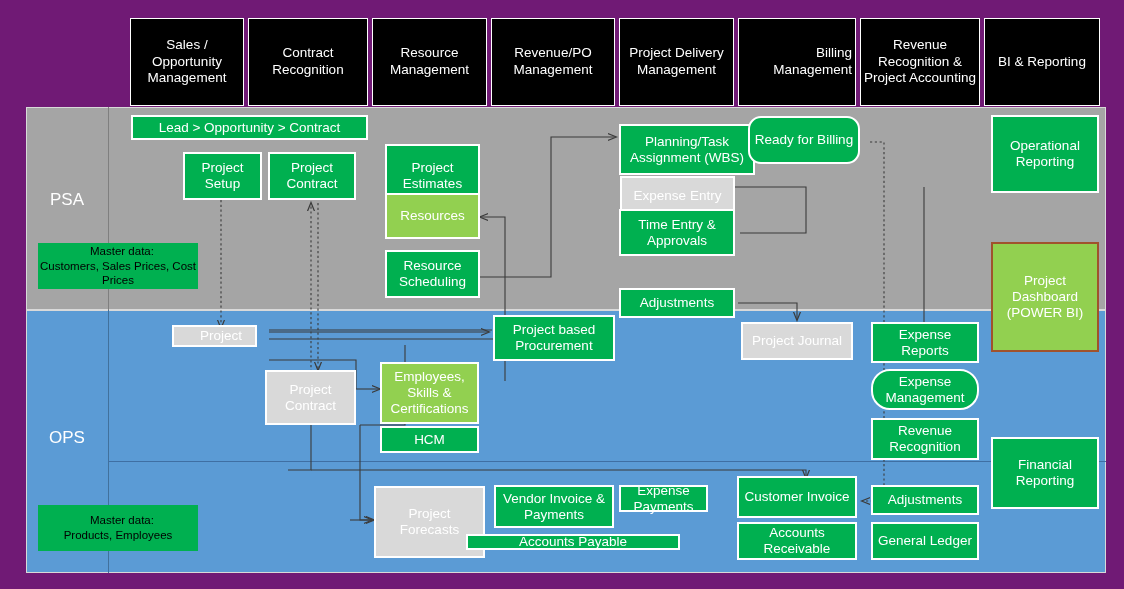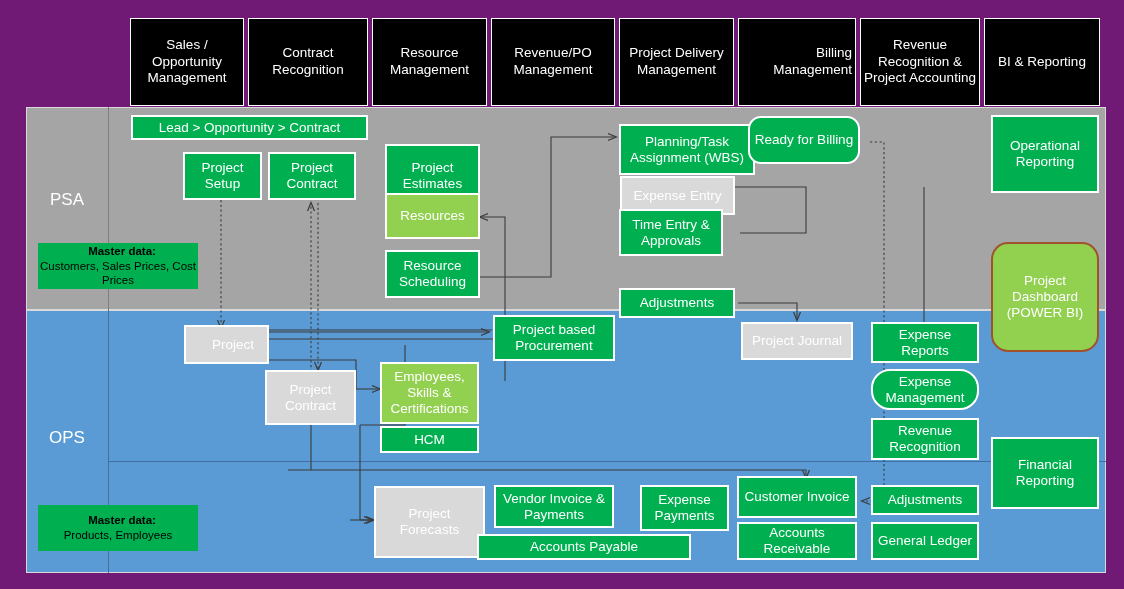--- a/index.html
+++ b/index.html
@@ -95,21 +95,21 @@
     color: #ffffff;
   }
   .master {
     background: #00b050;
     color: #000000;
     border: none;
     font-size: 11.5px;
     flex-direction: column;
     line-height: 1.3;
   }
-  .master b { font-weight: bold; margin-left: 8px; }
+  .master b { font-weight: normal; margin-left: 8px; }
   .dashboard {
     background: #92d050;
     color: #ffffff;
     border: 2px solid #a0522d;
   }
 
   
   #wires {
     position: absolute;
     left: 0;
@@ -244,46 +244,46 @@
   </div>
 
   <div class="box green" style="left:619px; top:124px; width:136px; height:51px;">
     <span>Planning/Task Assignment (WBS)</span>
   </div>
 
   <div class="box grey" style="left:620px; top:176px; width:115px; height:39px;">
     <span>Expense Entry</span>
   </div>
 
-  <div class="box green" style="left:619px; top:209px; width:104px; height:47px;">
+  <div class="box green" style="left:619px; top:209px; width:116px; height:47px;">
     <span>Time Entry &amp; Approvals</span>
   </div>
 
   <div class="box green" style="left:619px; top:288px; width:116px; height:30px;">
     <span>Adjustments</span>
   </div>
 
   <div class="box green" style="left:748px; top:116px; width:112px; height:48px;border-radius:13px;">
     <span>Ready for Billing</span>
   </div>
 
   <div class="box green" style="left:991px; top:115px; width:108px; height:78px;">
     <span>Operational Reporting</span>
   </div>
 
   <div class="box master" style="left:38px; top:243px; width:160px; height:46px;">
     <b>Master data:</b>
     <span>Customers, Sales Prices, Cost Prices</span>
   </div>
 
-  <div class="box dashboard" style="left:991px; top:242px; width:108px; height:110px;border-radius:17px;">
+  <div class="box dashboard" style="left:991px; top:242px; width:108px; height:110px;">
     <span>Project Dashboard (POWER BI)</span>
   </div>
 
-  <div class="box grey" style="left:184px; top:325px; width:85px; height:39px;padding-left:15px;">
+  <div class="box grey" style="left:172px; top:325px; width:85px; height:22px;padding-left:15px;">
     <span>Project</span>
   </div>
 
   <div class="box grey" style="left:265px; top:370px; width:91px; height:55px;">
     <span>Project Contract</span>
   </div>
 
   <div class="box green" style="left:493px; top:315px; width:122px; height:46px;">
     <span>Project based Procurement</span>
   </div>
@@ -313,25 +313,25 @@
   </div>
 
   <div class="box grey" style="left:374px; top:486px; width:111px; height:72px;">
     <span>Project Forecasts</span>
   </div>
 
   <div class="box green" style="left:494px; top:485px; width:120px; height:43px;">
     <span>Vendor Invoice &amp; Payments</span>
   </div>
 
-  <div class="box green" style="left:640px; top:485px; width:89px; height:46px;align-items:center;">
+  <div class="box green" style="left:619px; top:485px; width:89px; height:27px;align-items:center;">
     <span>Expense Payments</span>
   </div>
 
-  <div class="box green" style="left:477px; top:534px; width:214px; height:26px;">
+  <div class="box green" style="left:466px; top:534px; width:214px; height:16px;">
     <span>Accounts Payable</span>
   </div>
 
   <div class="box green" style="left:737px; top:476px; width:120px; height:42px;">
     <span>Customer Invoice</span>
   </div>
 
   <div class="box green" style="left:871px; top:485px; width:108px; height:30px;">
     <span>Adjustments</span>
   </div>

